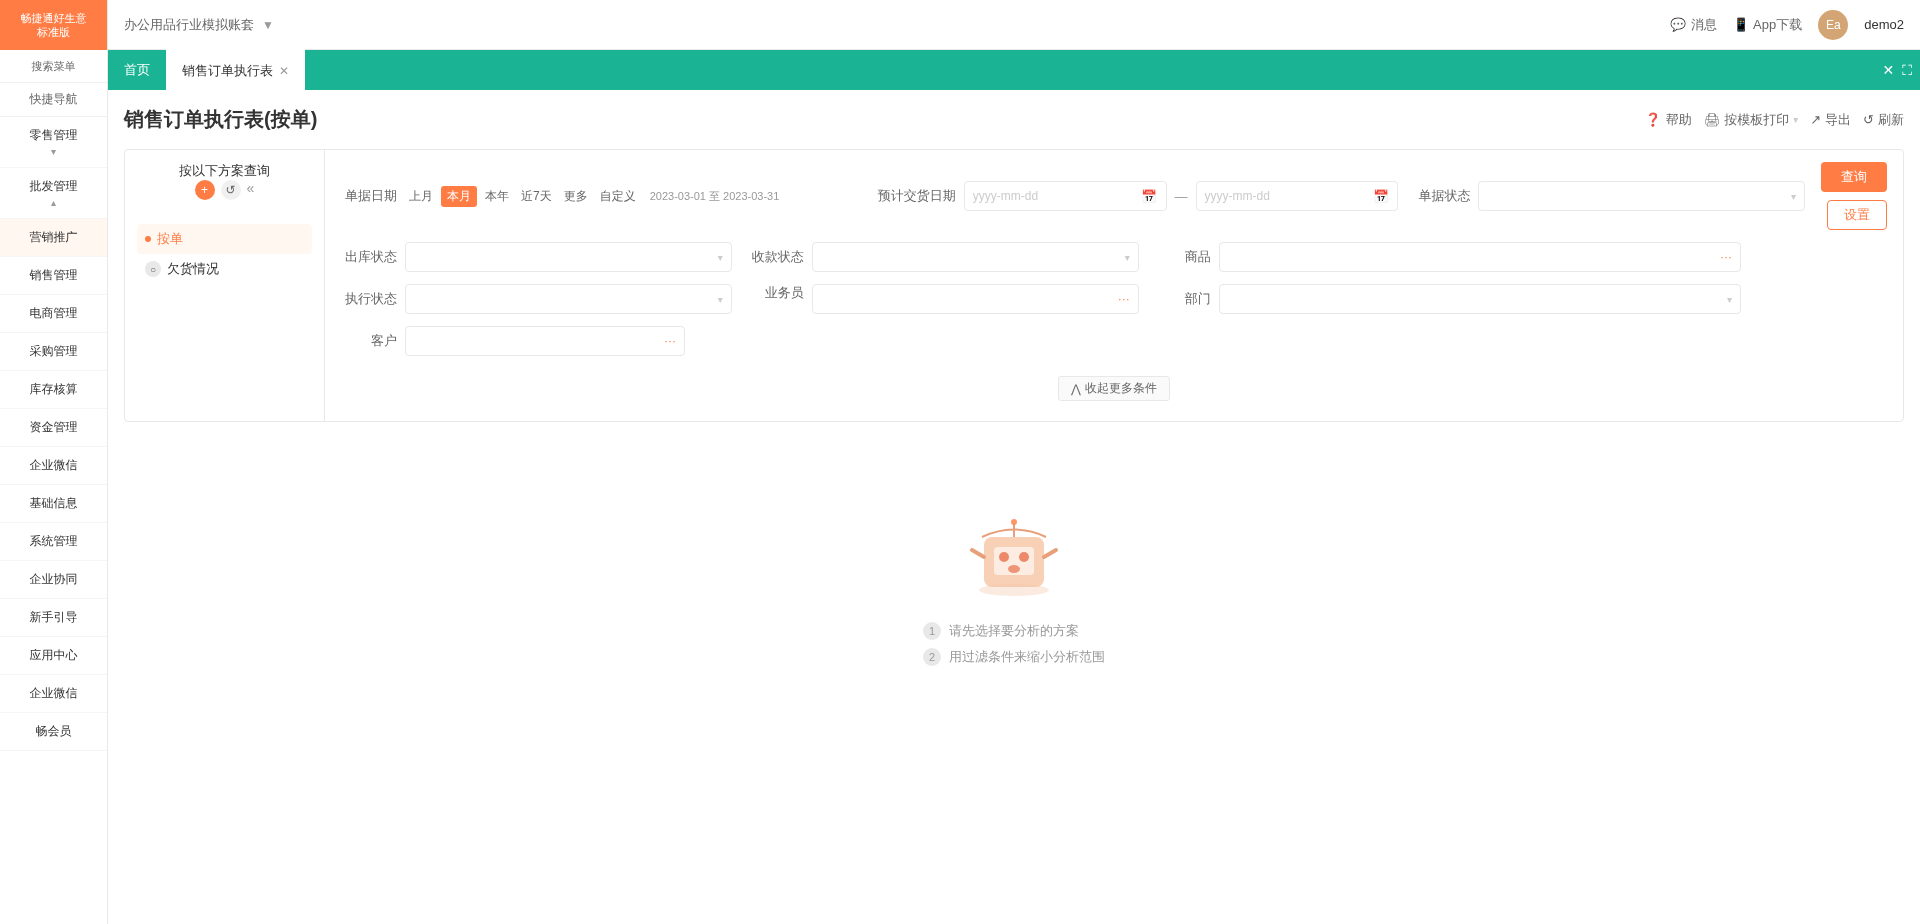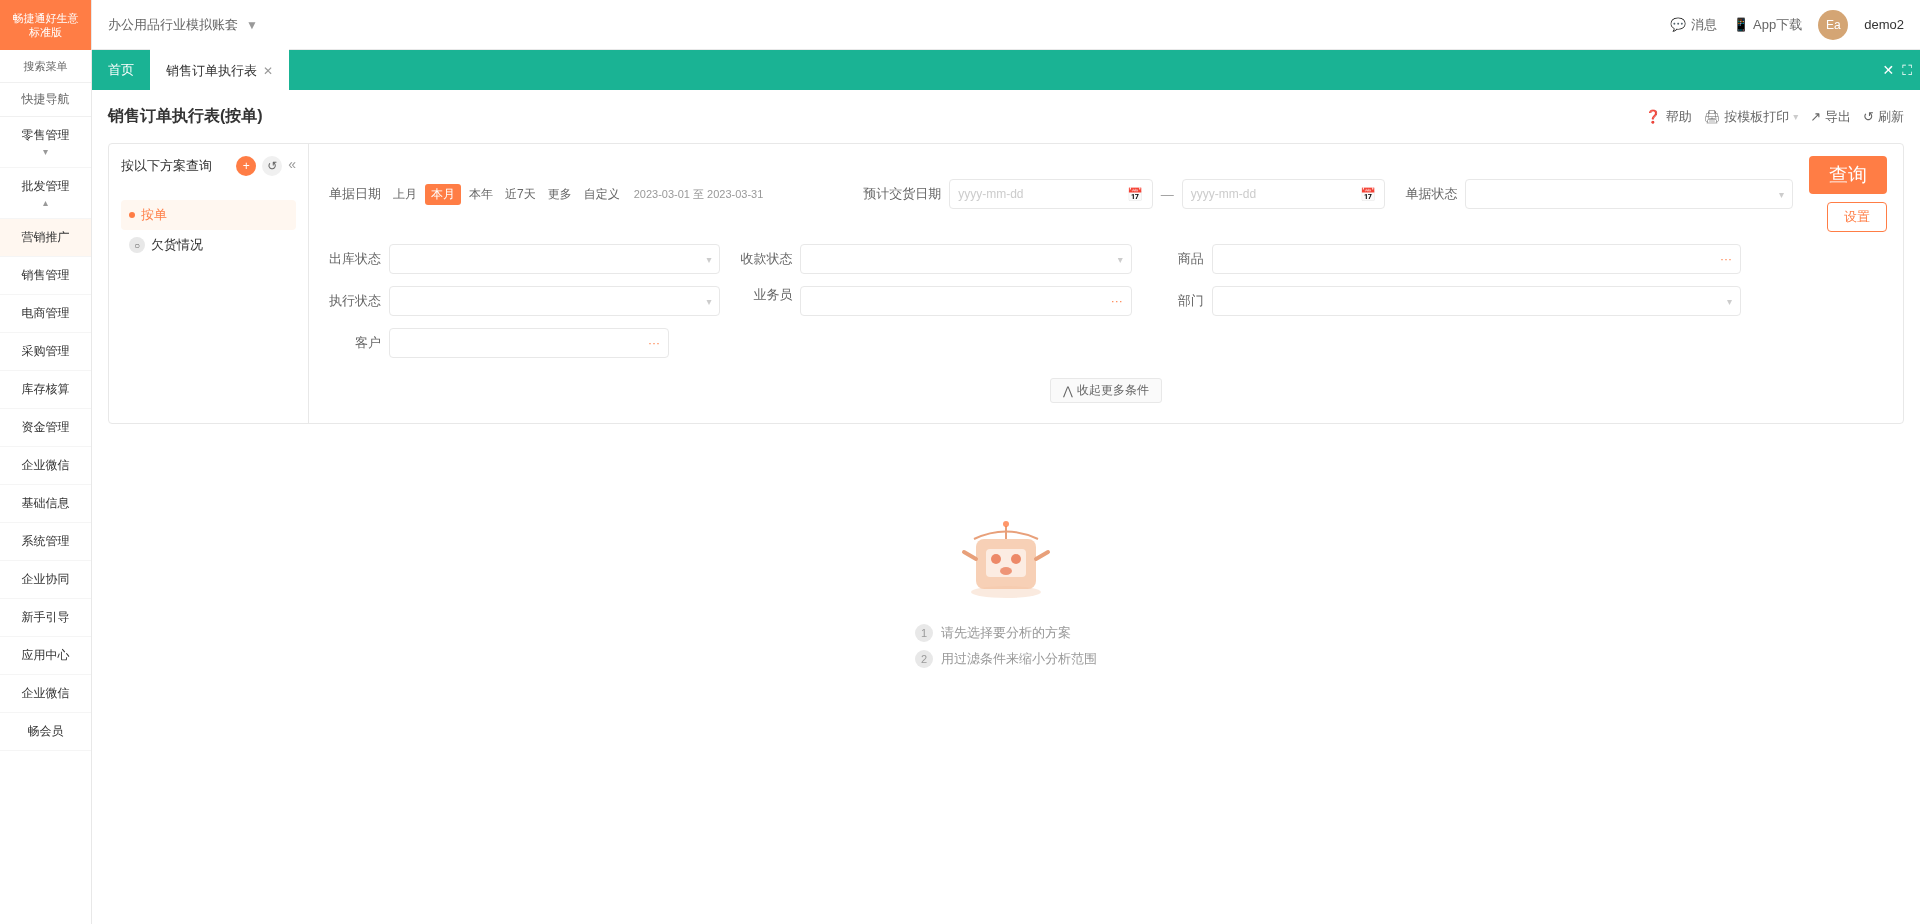--- a/index.html
+++ b/index.html
@@ -1,19 +1,19 @@
 <!DOCTYPE html>
 <html><head>
   <meta charset="utf-8">
   <style>
     * { box-sizing: border-box; margin: 0; padding: 0; }
     body { font-family: 'Microsoft YaHei', Arial, sans-serif; font-size: 13px; background: #f0f2f5; color: #333; display: flex; height: 924px; overflow: hidden; }
 
     
-    .sidebar { width: 92px; background: #fff; display: flex; flex-direction: column; border-right: 1px solid #e8e8e8; flex-shrink: 0; }
+    .sidebar { width: 108px; background: #fff; display: flex; flex-direction: column; border-right: 1px solid #e8e8e8; flex-shrink: 0; }
     .sidebar-logo { height: 50px; background: #ff7d45; display: flex; align-items: center; justify-content: center; cursor: pointer; }
     .sidebar-logo-text { color: #fff; font-size: 11px; text-align: center; line-height: 1.3; }
     .sidebar-search { padding: 8px 0; text-align: center; border-bottom: 1px solid #f0f0f0; cursor: pointer; }
     .sidebar-search span { font-size: 11px; color: #666; }
     .sidebar-quick { padding: 8px 0; text-align: center; border-bottom: 1px solid #f0f0f0; cursor: pointer; }
     .sidebar-quick span { font-size: 12px; color: #666; }
     .sidebar-item { padding: 10px 0; text-align: center; cursor: pointer; font-size: 12px; color: #333; border-bottom: 1px solid #f5f5f5; display: flex; flex-direction: column; align-items: center; gap: 2px; }
     .sidebar-item .item-arrow { font-size: 10px; color: #999; }
 
     
@@ -36,28 +36,28 @@
     .tab-home { color: #fff; }
     .tab-expand-btn { margin-left: auto; margin-right: 8px; display: flex; gap: 8px; }
     .tab-expand-btn span { color: #fff; font-size: 16px; cursor: pointer; }
 
     
     .content { flex: 1; overflow: auto; background: #f5f5f5; }
     .content-inner { background: #fff; margin: 0; padding: 16px; min-height: 100%; }
 
     
     .page-header { display: flex; align-items: center; justify-content: space-between; margin-bottom: 16px; }
-    .page-title { font-size: 16px; font-weight: bold; color: #333; }
+    .page-title { font-size: 20px; font-weight: bold; color: #333; }
     .page-actions { display: flex; align-items: center; gap: 12px; }
     .action-btn { display: flex; align-items: center; gap: 4px; font-size: 13px; color: #666; cursor: pointer; }
 
     
     .filter-panel { display: flex; border: 1px solid #e8e8e8; border-radius: 4px; background: #fff; }
     .filter-left { width: 200px; border-right: 1px solid #e8e8e8; padding: 12px; flex-shrink: 0; }
-    .filter-left-header { display: flex; align-items: center; justify-content: space-between; margin-bottom: 12px; font-size: 13px; color: #333; }
+    .filter-left-header { display: flex; align-items: center; justify-content: space-between; margin-bottom: 12px; font-size: 13px; color: #333; flex-direction: column; }
     .filter-left-title { font-weight: 500; }
     .filter-left-icons { display: flex; gap: 6px; }
     .filter-icon { width: 20px; height: 20px; border-radius: 50%; display: flex; align-items: center; justify-content: center; cursor: pointer; font-size: 12px; }
     .filter-icon.orange { background: #ff7d45; color: #fff; }
     .filter-icon.gray { background: #f0f0f0; color: #666; }
     .filter-collapse { color: #999; cursor: pointer; font-size: 14px; }
     .filter-menu-item { display: flex; align-items: center; gap: 6px; padding: 6px 8px; border-radius: 4px; cursor: pointer; font-size: 13px; color: #333; }
     .filter-menu-item.active { background: #fff7f0; color: #ff7d45; margin-top: 24px; }
     .filter-menu-item .dot { width: 6px; height: 6px; border-radius: 50%; }
     .filter-menu-item .dot.orange { background: #ff7d45; }
@@ -78,21 +78,21 @@
     .date-tabs { display: flex; align-items: center; gap: 4px; }
     .date-tab { font-size: 12px; color: #666; cursor: pointer; padding: 2px 4px; border-radius: 2px; }
     .date-tab.active { background: #ff7d45; color: #fff; border-radius: 3px; padding: 2px 6px; }
     .date-range-text { font-size: 11px; color: #999; margin-left: 4px; }
 
     
     .collapse-row { display: flex; justify-content: center; padding: 8px 0; }
     .collapse-btn { display: flex; align-items: center; gap: 4px; font-size: 12px; color: #666; cursor: pointer; border: 1px solid #e8e8e8; border-radius: 3px; padding: 3px 12px; background: #fafafa; }
 
     
-    .query-btn { background: #ff7d45; color: #fff; border: none; border-radius: 4px; padding: 6px 20px; font-size: 19px; cursor: pointer; }
+    .query-btn { background: #ff7d45; color: #fff; border: none; border-radius: 4px; padding: 6px 20px; font-size: 13px; cursor: pointer; }
     .settings-btn { background: #fff; color: #ff7d45; border: 1px solid #ff7d45; border-radius: 4px; padding: 5px 16px; font-size: 13px; cursor: pointer; margin-top: 4px; }
 
     
     .empty-state { display: flex; flex-direction: column; align-items: center; justify-content: center; padding: 80px 0; }
     .empty-icon { width: 100px; height: 100px; margin-bottom: 20px; }
     .empty-tips { display: flex; flex-direction: column; gap: 8px; }
     .empty-tip { display: flex; align-items: center; gap: 8px; font-size: 13px; color: #999; }
     .tip-num { width: 18px; height: 18px; border-radius: 50%; background: #e8e8e8; display: flex; align-items: center; justify-content: center; font-size: 11px; color: #999; flex-shrink: 0; }
 
     

